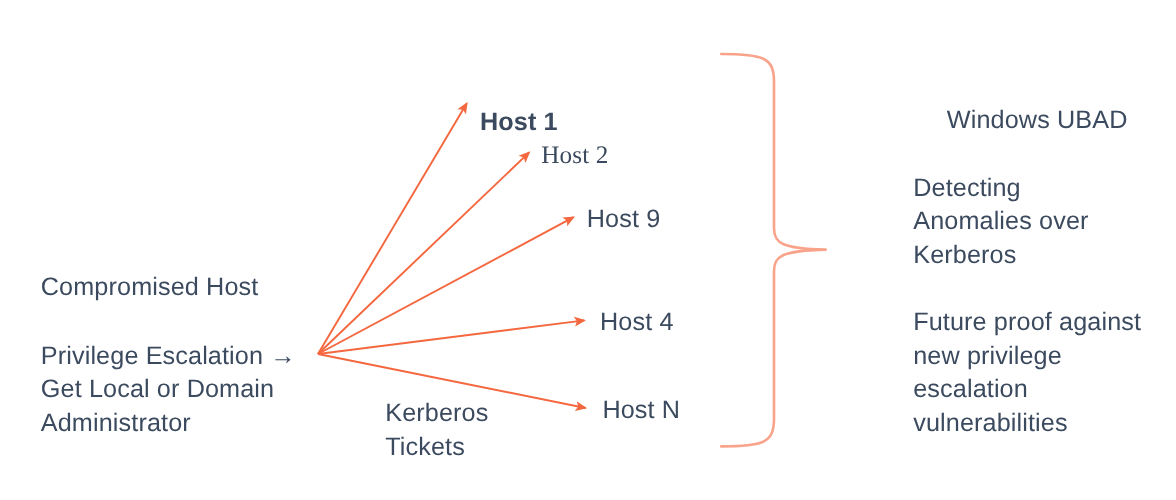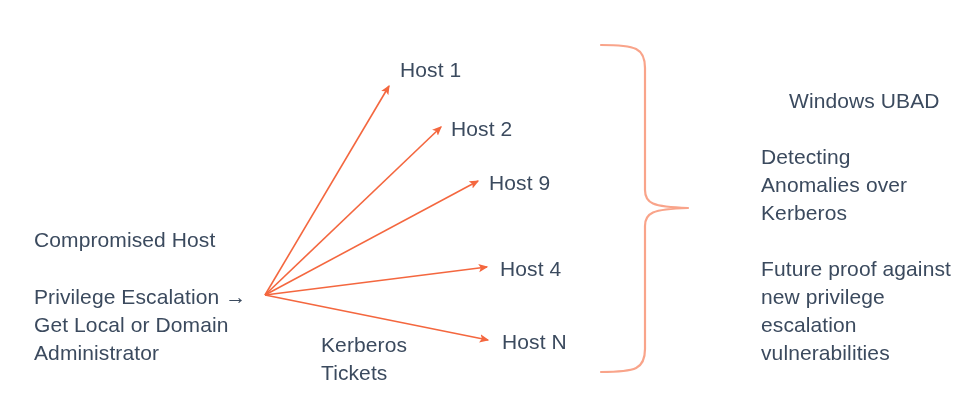--- a/index.html
+++ b/index.html
@@ -69,23 +69,23 @@
                L645,349 C645,369 636,372 601,372" fill="none" stroke="#f9a48a" stroke-width="2.2" stroke-linecap="round" stroke-linejoin="round"></path>
     </g>
   </svg>
 
   <div class="txt block-left-body">Privilege Escalation →
 Get Local or Domain
 Administrator</div>
 
   <div class="txt block-left-title">Compromised Host</div>
 
-  <div class="txt host-label" style="left:400px; top:56px;">Host 1</div>
+  <div class="txt host-label" style="left:400px; top:88px;font-weight:bold;">Host 1</div>
 
-  <div class="txt host-label" style="left:451px; top:115px;">Host 2</div>
+  <div class="txt host-label" style="left:451px; top:115px;font-family:Liberation Serif, serif;">Host 2</div>
 
   <div class="txt host-label" style="left:489px; top:169px;">Host 9</div>
 
   <div class="txt host-label" style="left:500px; top:255px;">Host 4</div>
 
   <div class="txt host-label" style="left:502px; top:328px;text-align:right;">Host N</div>
 
   <div class="txt kerberos-label">Kerberos
 Tickets</div>
 

